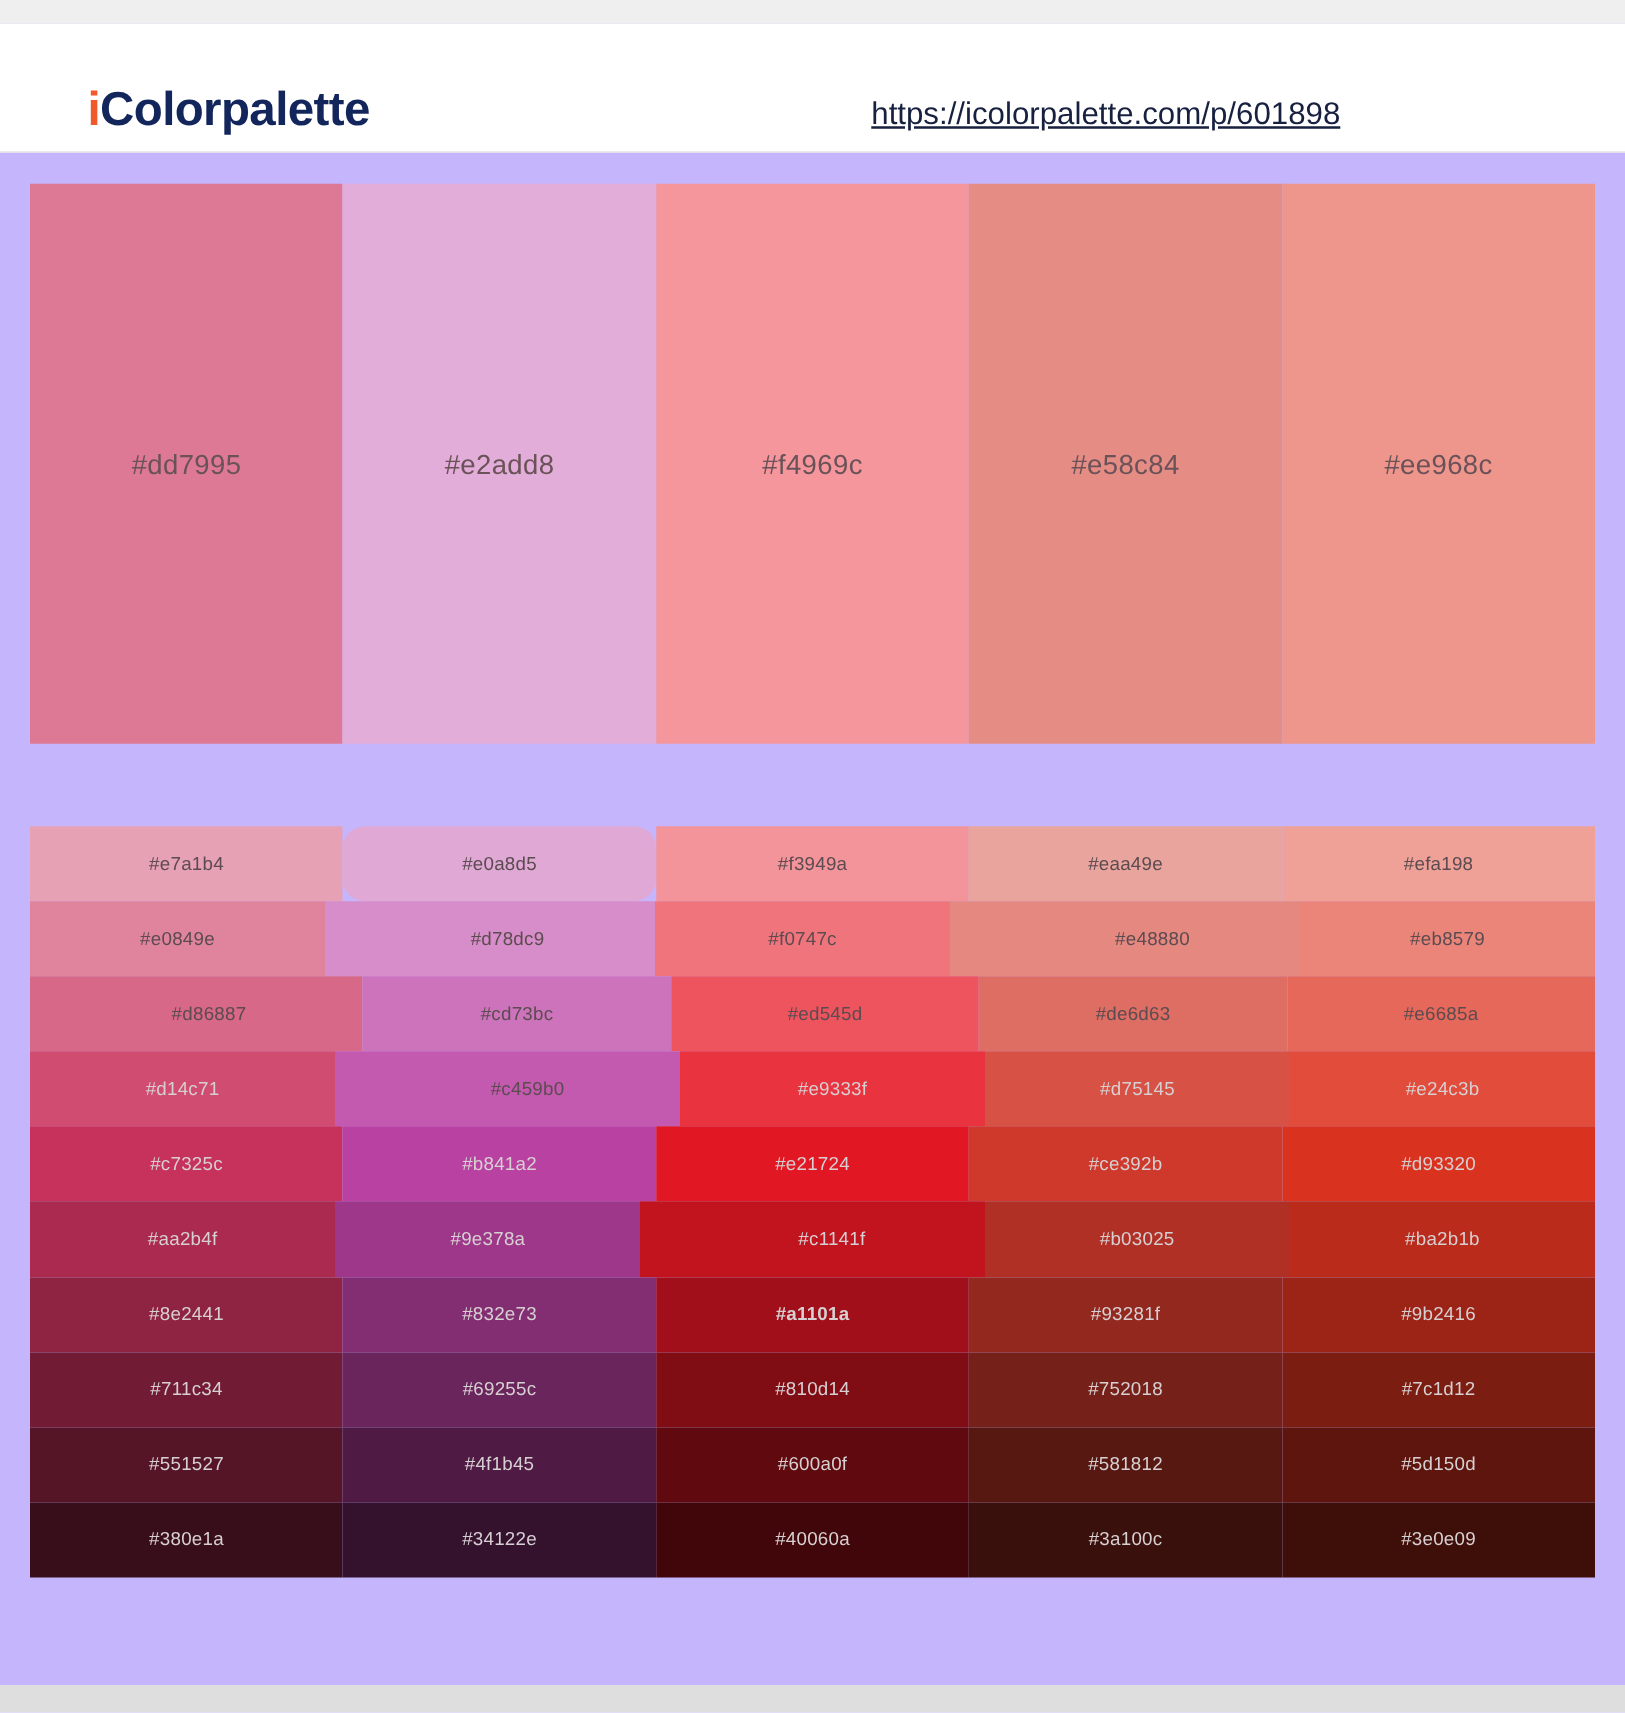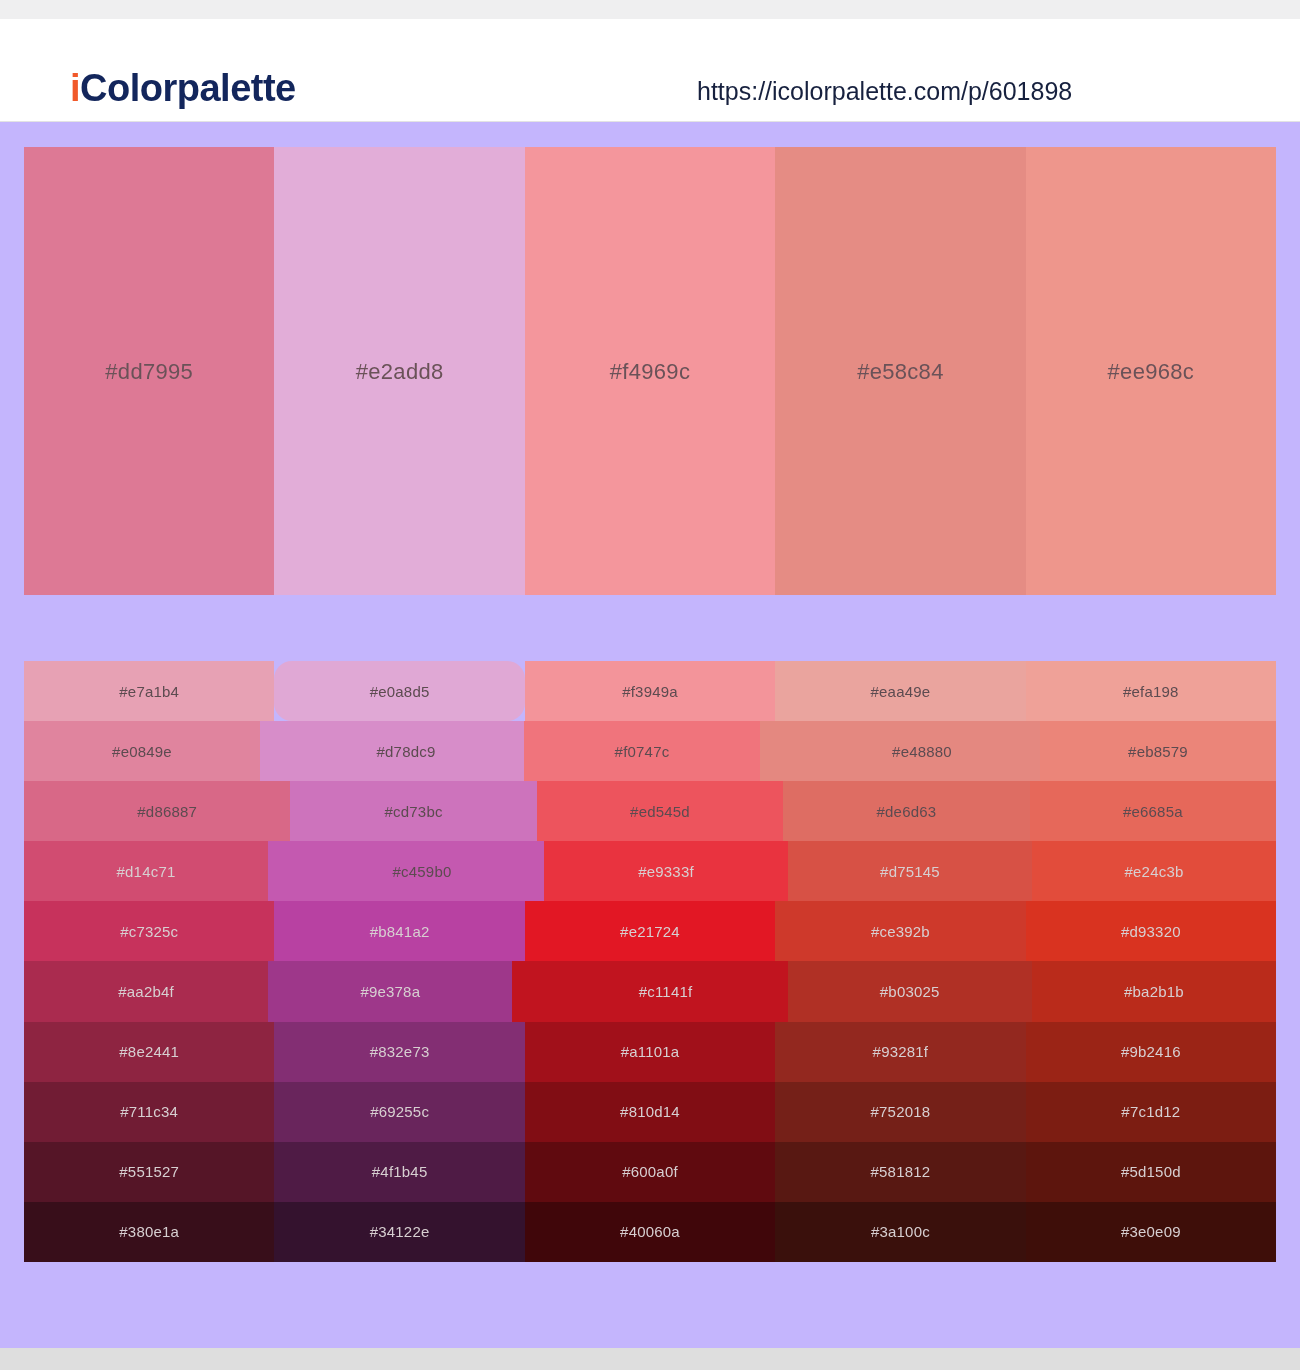--- a/index.html
+++ b/index.html
@@ -52,20 +52,21 @@
   .logo .logo-rest { color: #13265c; }
 
   .page-url {
     position: absolute;
     left: 697px;
     top: 58px;
     font-size: 25px;
     color: #17213f;
     letter-spacing: 0px;
     white-space: nowrap;
+    text-decoration: underline;
   }
 
   
   .main-swatches {
     position: absolute;
     left: 24px;
     top: 147px;
     width: 1252px;
     height: 448px;
     display: flex;
@@ -261,21 +262,21 @@
           <span class="shade-label light-text">#ba2b1b</span>
         </div>
       </div>
       <div class="shade-row">
         <div class="shade-cell" style="background: rgb(142, 36, 65);">
           <span class="shade-label light-text">#8e2441</span>
         </div>
         <div class="shade-cell" style="background: rgb(131, 46, 115);">
           <span class="shade-label light-text">#832e73</span>
         </div>
-        <div class="shade-cell" style="background: rgb(161, 16, 26);">
+        <div class="shade-cell" style="background: rgb(161, 16, 26); font-weight: bold;">
           <span class="shade-label light-text">#a1101a</span>
         </div>
         <div class="shade-cell" style="background: rgb(147, 40, 31);">
           <span class="shade-label light-text">#93281f</span>
         </div>
         <div class="shade-cell" style="background: rgb(155, 36, 22);">
           <span class="shade-label light-text">#9b2416</span>
         </div>
       </div>
       <div class="shade-row">

